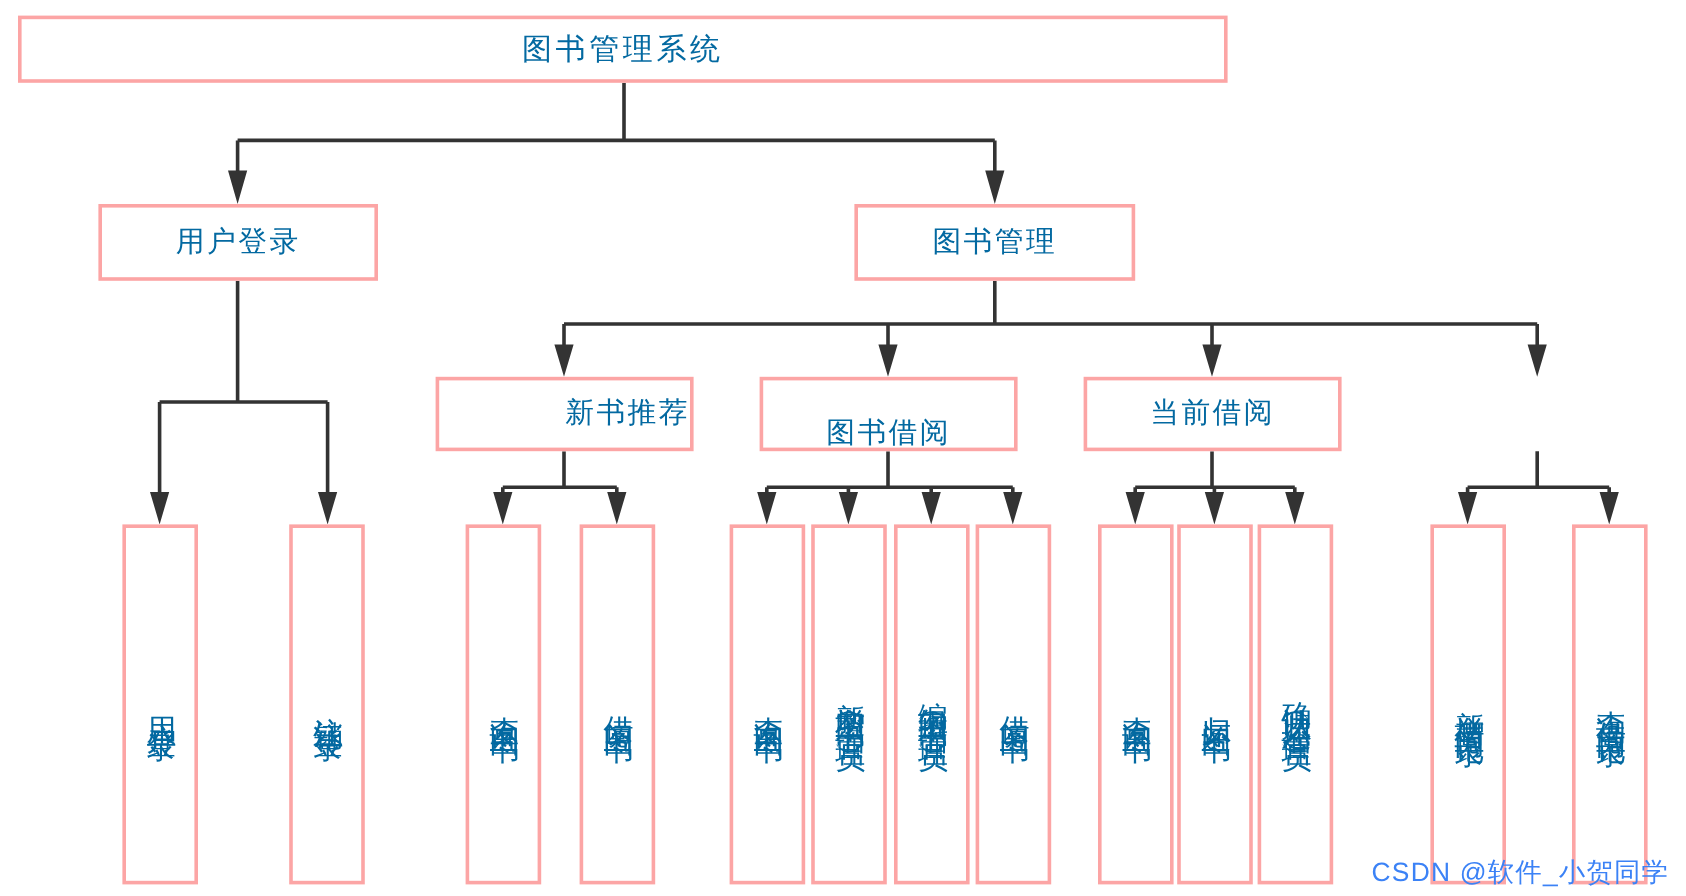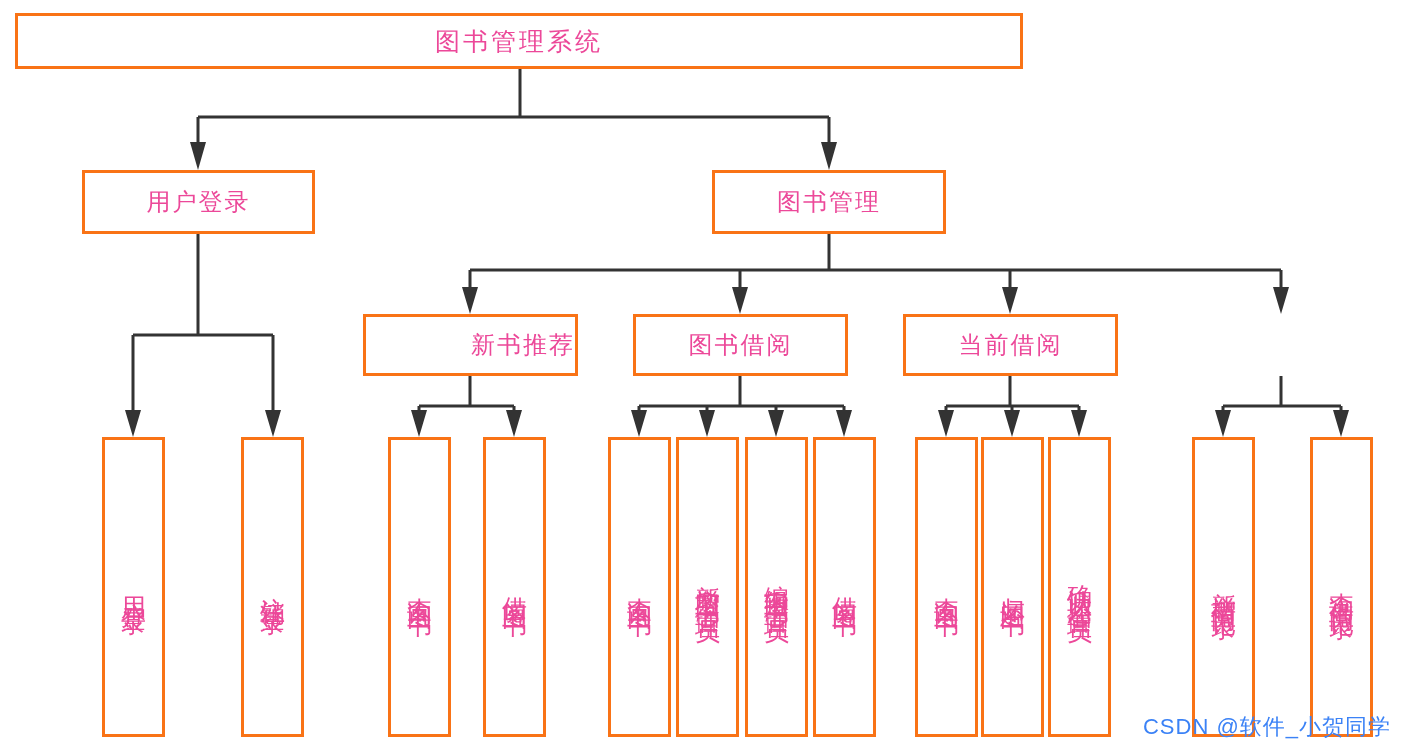--- a/index.html
+++ b/index.html
@@ -9,25 +9,25 @@
     height: 747px;
     background: #ffffff;
     font-family: "Liberation Sans", "DejaVu Sans", sans-serif;
     overflow: hidden;
   }
   #wires { position: absolute; left: 0; top: 0; z-index: 0; }
   .node {
     position: absolute;
     box-sizing: border-box;
     background: #ffffff;
-    border: 3px solid #f97316;
+    border: 3px solid #fca5a5;
     display: flex;
     align-items: center;
     justify-content: center;
-    color: #ec4899;
+    color: #0369a1;
     z-index: 1;
   }
   .node .hlabel {
     font-size: 24px;
     letter-spacing: 2px;
     white-space: nowrap;
     line-height: 1;
   }
   .root-node .hlabel { font-size: 25px; letter-spacing: 3px; }
   .leaf { width: 63px; top: 437px; height: 300px; }
@@ -92,21 +92,21 @@
   <div class="node" style="left:82px; top:170px; width:233px; height:64px;">
     <span class="hlabel">用户登录</span>
   </div>
   <div class="node" style="left:712px; top:170px; width:234px; height:64px;">
     <span class="hlabel">图书管理</span>
   </div>
 
   <div class="node" style="left:363px; top:314px; width:215px; height:62px;justify-content:flex-end;">
     <span class="hlabel">新书推荐</span>
   </div>
-  <div class="node" style="left:633px; top:314px; width:215px; height:62px;">
+  <div class="node" style="left:633px; top:314px; width:215px; height:62px;align-items:flex-end;">
     <span class="hlabel">图书借阅</span>
   </div>
   <div class="node" style="left:903px; top:314px; width:215px; height:62px;">
     <span class="hlabel">当前借阅</span>
   </div>
 
   <div class="node leaf" style="left:102px;">
     <span class="vtext">用户登录</span>
   </div>
   <div class="node leaf" style="left:241px;">

